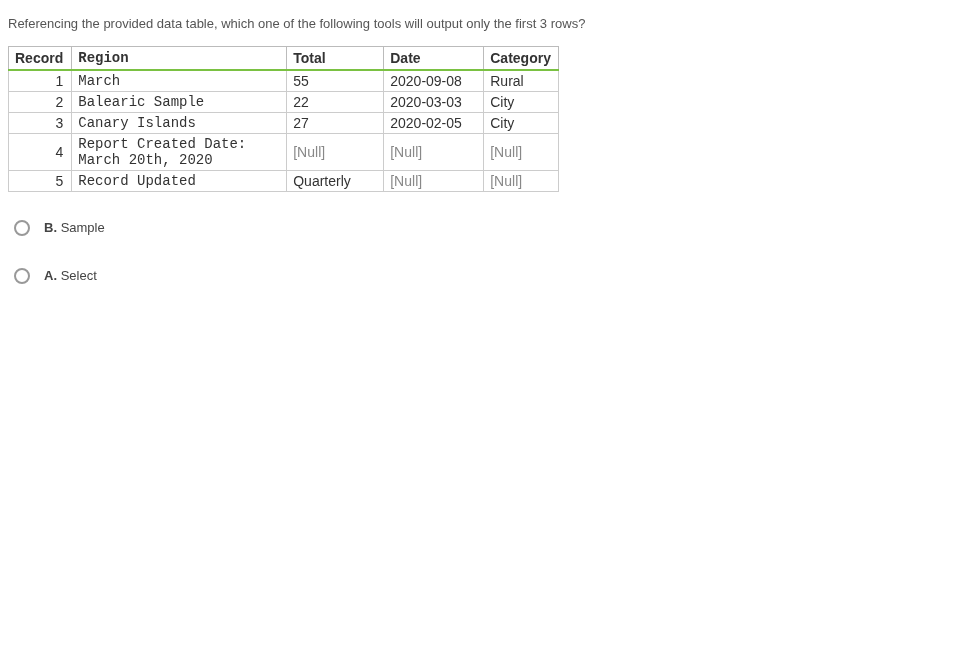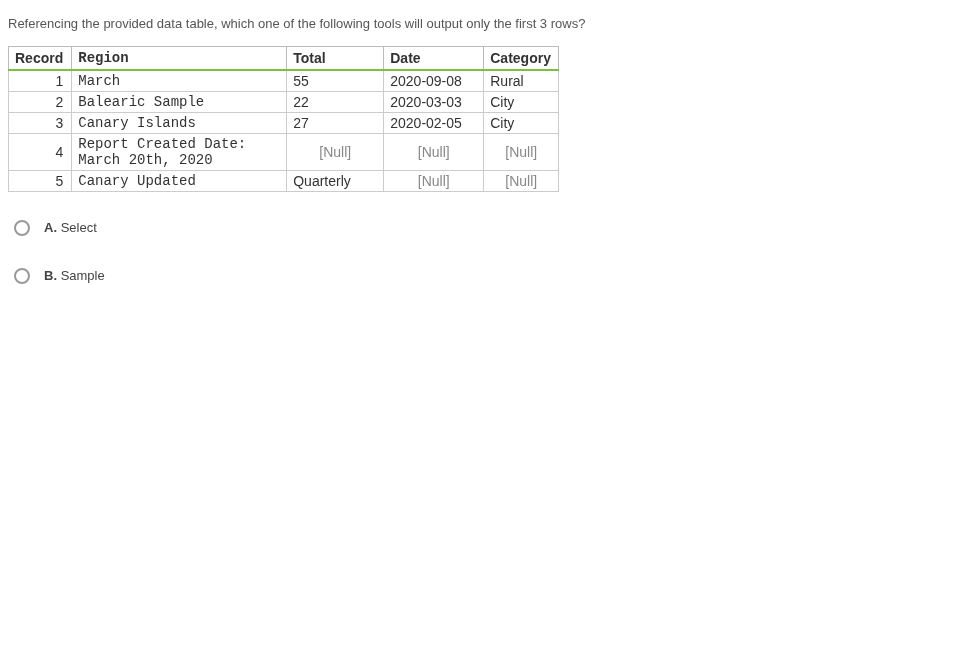--- a/index.html
+++ b/index.html
@@ -53,21 +53,20 @@
       width: 97px;
     }
     .data-table .date-col {
       width: 100px;
     }
     .data-table .category-col {
       width: 75px;
     }
     .null-val {
       color: #888;
-      text-align: center;
     }
     .options {
       margin-top: 28px;
       margin-left: 14px;
     }
     .option-row {
       display: flex;
       align-items: center;
       margin-bottom: 32px;
       cursor: pointer;
@@ -127,36 +126,36 @@
     </tr>
     <tr>
       <td class="record-col">4</td>
       <td class="region-col">Report Created Date: March 20th, 2020</td>
       <td class="total-col null-val">[Null]</td>
       <td class="date-col null-val">[Null]</td>
       <td class="category-col null-val">[Null]</td>
     </tr>
     <tr>
       <td class="record-col">5</td>
-      <td class="region-col">Canary Updated</td>
+      <td class="region-col">Record Updated</td>
       <td class="total-col">Quarterly</td>
       <td class="date-col null-val">[Null]</td>
       <td class="category-col null-val">[Null]</td>
     </tr>
   </tbody>
 </table>
 
 <div class="options">
   <div class="option-row">
     <span class="radio-circle"></span>
     <span class="option-label">
-      <span class="option-letter">A.</span>
-      <span>Select</span>
+      <span class="option-letter">B.</span>
+      <span>Sample</span>
     </span>
   </div>
   <div class="option-row">
     <span class="radio-circle"></span>
     <span class="option-label">
-      <span class="option-letter">B.</span>
-      <span>Sample</span>
+      <span class="option-letter">A.</span>
+      <span>Select</span>
     </span>
   </div>
 </div>
 
 </body></html>

